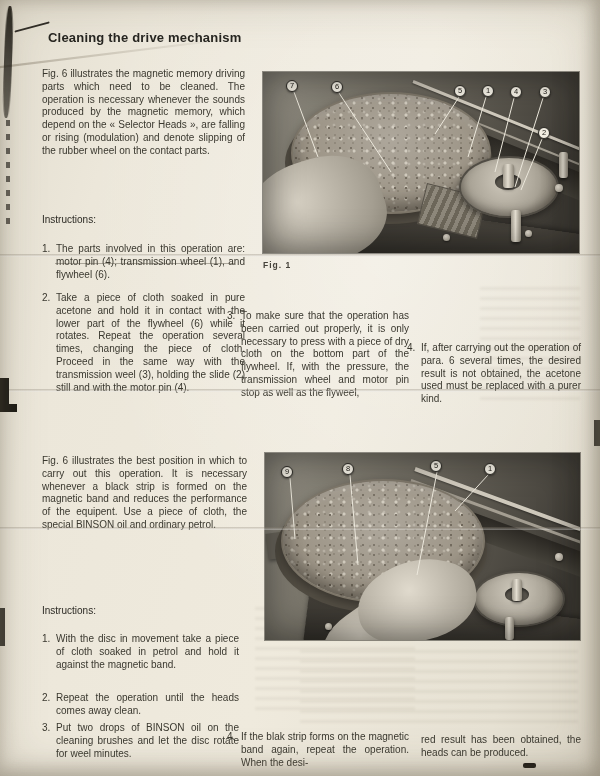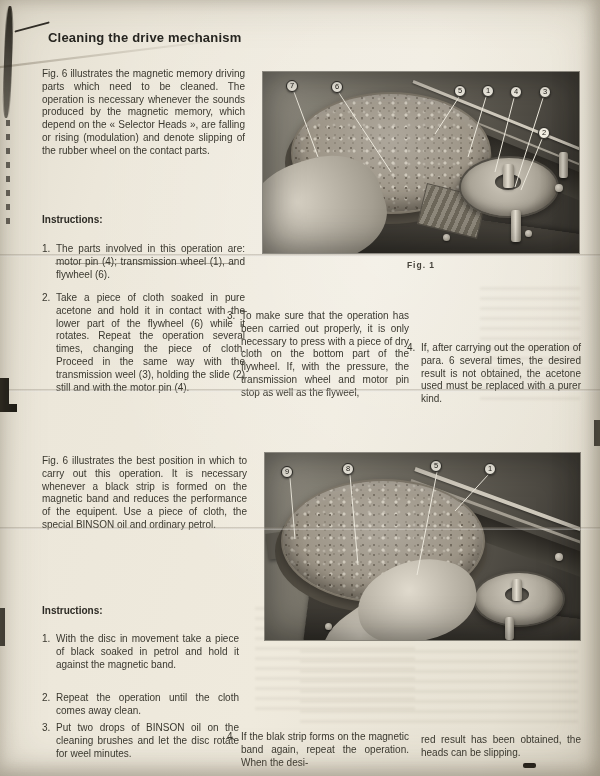--- a/index.html
+++ b/index.html
@@ -11,25 +11,25 @@
     font-family:"Liberation Sans", sans-serif;
     color:#38362f;
   }
   #page::after{
     content:"";position:absolute;inset:0;pointer-events:none;
     box-shadow:inset 0 0 46px rgba(110,100,80,.28), inset 0 -8px 18px rgba(95,88,70,.25), inset -8px 0 14px rgba(110,100,82,.22);
   }
   .abs{position:absolute;}
   .title{font-size:13px;font-weight:bold;color:#262520;letter-spacing:.2px;}
   .body-text{font-size:10px;line-height:12.8px;text-align:justify;color:#3a382f;}
-  .instr{font-size:10px;font-weight:bold;color:#2c2a24;}
+  .instr{font-size:10px;font-weight:normal;color:#2c2a24;}
   .li{position:absolute;display:flex;}
   .li .num{flex:0 0 14px;font-size:10px;line-height:12.8px;color:#3a382f;}
   .li .txt{flex:1;font-size:10px;line-height:12.8px;text-align:justify;color:#3a382f;}
-  .caption{position:absolute;font-size:8.5px;font-weight:bold;color:#45423a;text-align:center;letter-spacing:1px;}
+  .caption{position:absolute;font-size:8.5px;font-weight:bold;color:#45423a;letter-spacing:1px;}
 
   
   .photo{position:absolute;overflow:hidden;outline:1px solid rgba(38,35,29,.5);
     background:linear-gradient(115deg,#918d82 0%,#7b776c 25%,#5e5a51 55%,#3d3a34 90%);}
   .photo .p{position:absolute;}
   .disc-rim{border-radius:50%;background:#534e44;}
   .disc{
     border-radius:50%;border:2px solid #7d7669;
     box-shadow:inset 0 -8px 16px rgba(38,34,28,.5), inset 0 5px 9px rgba(255,255,255,.16), 0 4px 8px rgba(20,18,15,.4);
     background:
@@ -142,35 +142,35 @@
   </div>
   <div class="caption" style="left:263px;top:260px;width:316px;">Fig. 1</div>
 
 
   <div class="abs body-text" style="left:42px;top:455px;width:205px;">Fig. 6 illustrates the best position in which to carry out this operation. It is necessary whenever a black strip is formed on the magnetic band and reduces the performance of the equipent. Use a piece of cloth, the special BINSON oil and ordinary petrol.</div>
 
   <div class="abs instr" style="left:42px;top:605px;">Instructions:</div>
 
   <div class="li" style="left:42px;top:633px;width:197px;">
     <span class="num">1.</span>
-    <span class="txt">With the disc in movement take a piece of black soaked in petrol and hold it against the magnetic band.</span>
+    <span class="txt">With the disc in movement take a piece of cloth soaked in petrol and hold it against the magnetic band.</span>
   </div>
   <div class="li" style="left:42px;top:692px;width:197px;">
     <span class="num">2.</span>
-    <span class="txt">Repeat the operation until the cloth comes away clean.</span>
+    <span class="txt">Repeat the operation until the heads comes away clean.</span>
   </div>
   <div class="li" style="left:42px;top:722px;width:197px;">
     <span class="num">3.</span>
     <span class="txt">Put two drops of BINSON oil on the cleaning brushes and let the disc rotate for weel minutes.</span>
   </div>
   <div class="li" style="left:227px;top:731px;width:182px;">
     <span class="num">4.</span>
     <span class="txt">If the blak strip forms on the magnetic band again, repeat the operation. When the desi-</span>
   </div>
-  <div class="abs body-text" style="left:421px;top:734px;width:160px;">red result has been obtained, the heads can be slipping.</div>
+  <div class="abs body-text" style="left:421px;top:734px;width:160px;">red result has been obtained, the heads can be produced.</div>
 
   <div class="photo" style="left:265px;top:453px;width:315px;height:187px;">
     <div class="p rail-light" style="left:150px;top:14px;width:200px;height:4px;transform:rotate(20deg);transform-origin:left center;"></div>
     <div class="p rail-mid" style="left:146px;top:26px;width:210px;height:2.5px;transform:rotate(20deg);transform-origin:left center;"></div>
     <div class="p rail-dark" style="left:142px;top:36px;width:225px;height:24px;transform:rotate(20deg);transform-origin:left center;"></div>
     <div class="p chassis" style="left:40px;top:152px;width:320px;height:64px;transform:rotate(7deg);"></div>
     <div class="p" style="left:2px;top:78px;width:42px;height:26px;background:#6b675d;transform:rotate(-8deg);box-shadow:0 2px 4px rgba(0,0,0,.4);"></div>
     <div class="p stud" style="left:16px;top:84px;width:8px;height:8px;"></div>
     <div class="p disc-rim" style="left:10px;top:36px;width:212px;height:124px;"></div>
     <div class="p disc" style="left:16px;top:26px;width:200px;height:120px;"></div>

